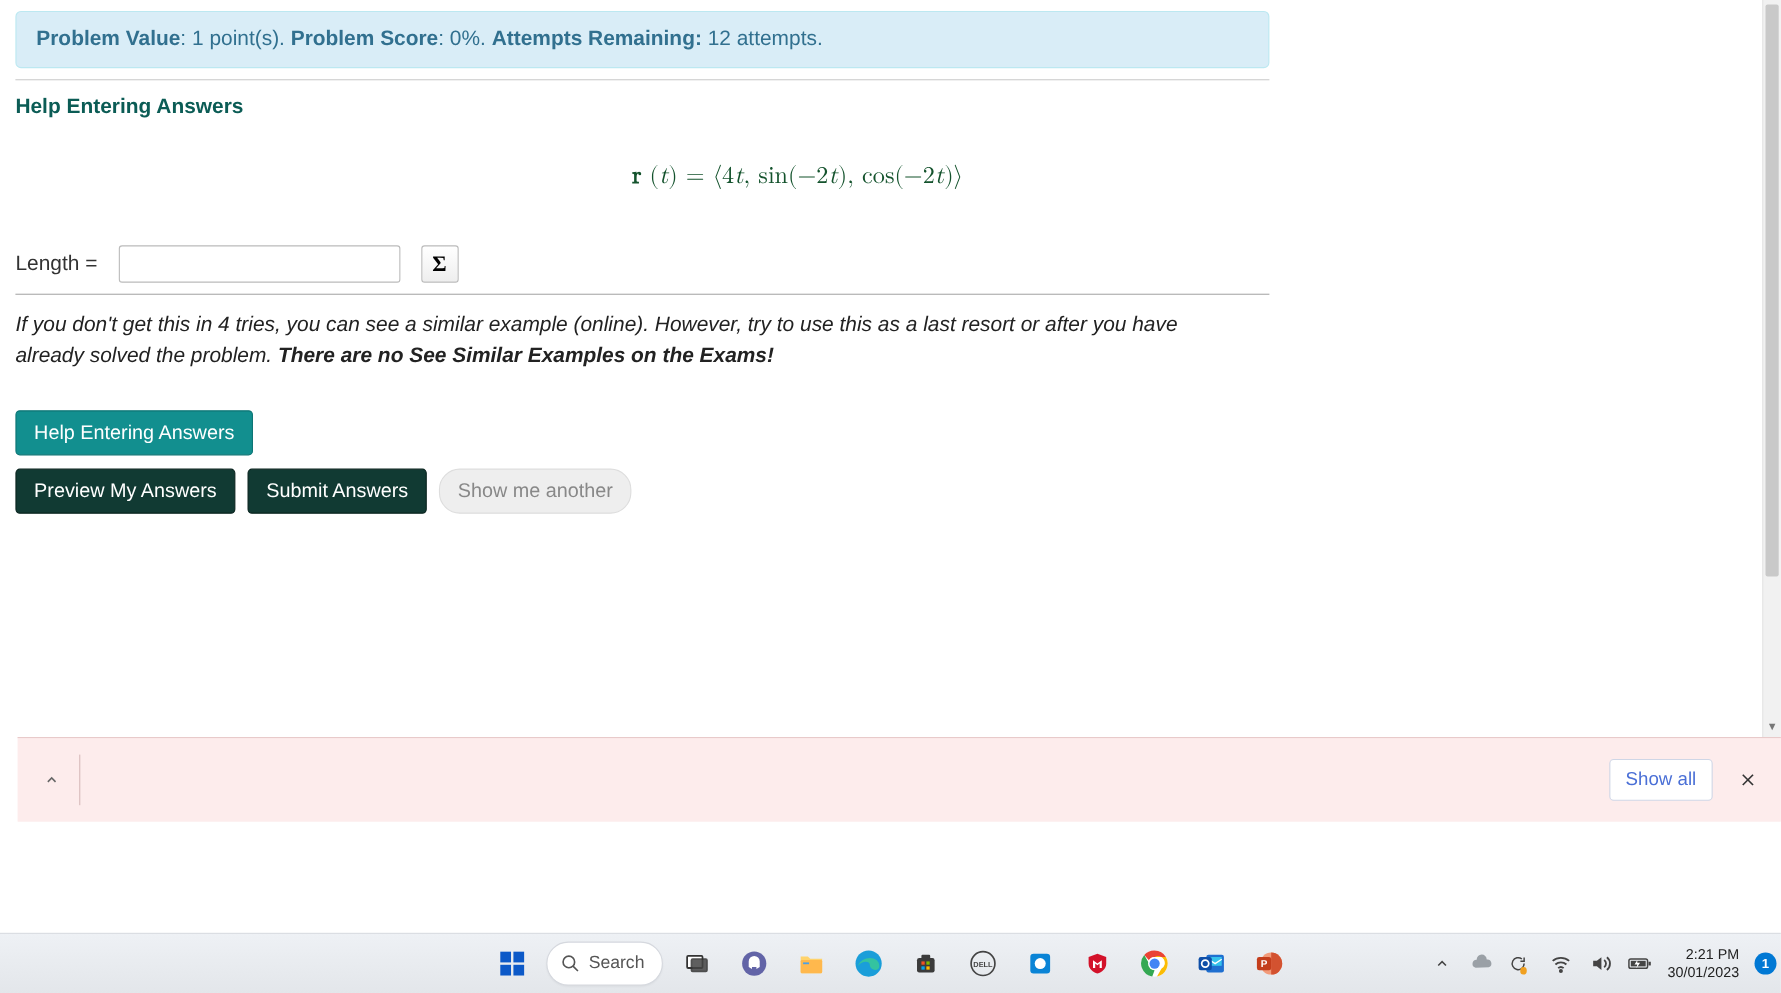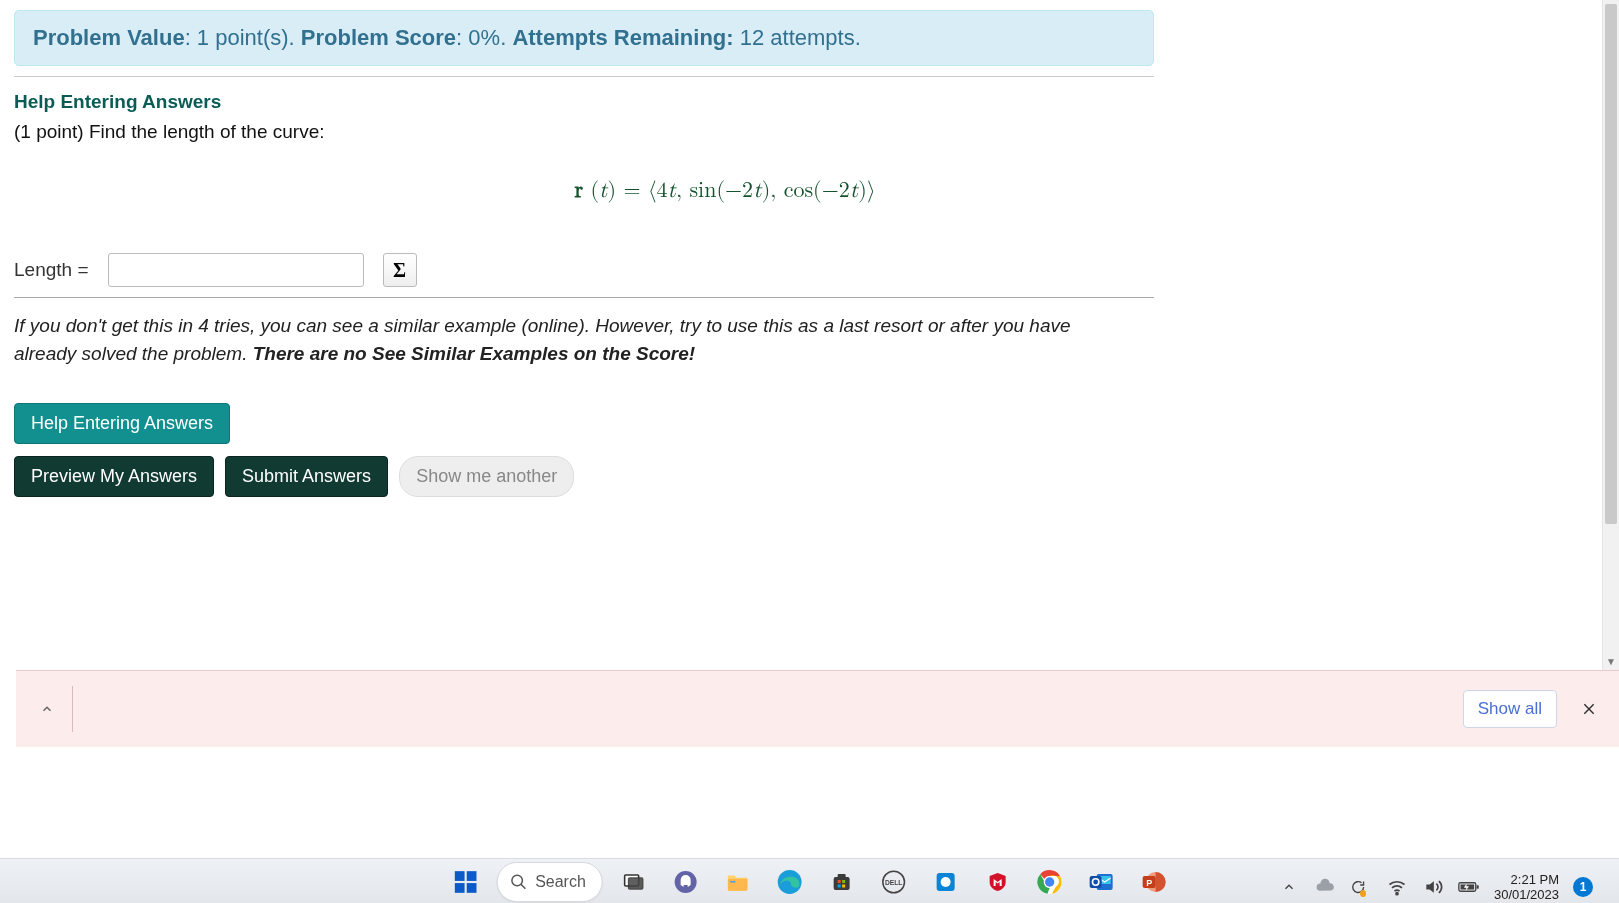--- a/index.html
+++ b/index.html
@@ -32,21 +32,21 @@
     font-size: 40px;
     margin: 12px 0 34px 0;
     color: #111;
   }
   .info-box {
     background: #d9edf7;
     border: 1px solid #bce8f1;
     border-radius: 5px;
     color: #31708f;
     padding: 14px 18px;
-    font-size: 22px;
+    font-size: 19px;
     margin-bottom: 10px;
     max-width: 1140px;
   }
   .info-box b { font-weight: 700; }
   hr.sep {
     border: none;
     border-top: 1px solid #ccc;
     margin: 8px 0 14px 0;
     max-width: 1140px;
   }
@@ -166,25 +166,25 @@
     margin-right: 16px;
   }
   .downloads-bar .close-x {
     font-size: 20px; color: #444; cursor: pointer; padding: 6px 8px;
   }
 
   
   .taskbar {
     position: absolute;
     left: 0; right: 0; bottom: 0;
-    height: 45px;
+    height: 55px;
     background: linear-gradient(#eef1f5, #e3e6ea);
     border-top: 1px solid #d8dbe0;
     display: flex;
-    align-items: flex-end;
+    align-items: center;
   }
   .taskbar .center-group {
     position: absolute;
     left: 50%;
     transform: translateX(-50%);
     display: flex;
     align-items: center;
     gap: 10px;
   }
   .taskbar .ticon {
@@ -204,21 +204,21 @@
     color: #555;
     font-size: 16px;
     cursor: pointer;
     box-shadow: 0 1px 2px rgba(0,0,0,0.05);
   }
   .taskbar .tray {
     margin-left: auto;
     display: flex;
     align-items: center;
     gap: 14px;
-    padding-right: 26px;
+    padding-right: 4px;
     color: #333;
     width: 380px;
     justify-content: flex-end;
   }
   .taskbar .tray .clock {
     text-align: right;
     font-size: 13px;
     line-height: 1.2;
     color: #222;
   }
@@ -280,37 +280,36 @@
       <span>0%.</span>
       <span> </span>
       <b>Attempts Remaining:</b>
       <span> </span>
       <span>12 attempts.</span>
     </div>
 
     <hr class="sep">
 
     <a class="help-link">Help Entering Answers</a>
-    <div class="prompt-line">(1 point) Find the length of the curve:</div>
 
     <div class="formula">
       <span class="bold">r</span> (<span style="font-style:italic">t</span>) = ⟨4<span style="font-style:italic">t</span>, sin(−2<span style="font-style:italic">t</span>), cos(−2<span style="font-style:italic">t</span>)⟩
     </div>
 
 
     <div class="answer-row">
       <span>Length =</span>
       <input type="text" value="" style="">
       <button class="sigma-btn">Σ</button>
     </div>
 
     <hr class="sep2">
 
     <div class="hint-italic">
-      <span>If you don't get this in 4 tries, you can see a similar example (online). However, try to use this as a last resort or after you have already solved the problem. </span><b>There are no See Similar Examples on the Score!</b>
+      <span>If you don't get this in 4 tries, you can see a similar example (online). However, try to use this as a last resort or after you have already solved the problem. </span><b>There are no See Similar Examples on the Exams!</b>
     </div>
 
     <div class="button-row">
       <button class="btn btn-teal">Help Entering Answers</button>
     </div>
     <div class="button-row">
       <button class="btn btn-dark">Preview My Answers</button>
       <button class="btn btn-dark">Submit Answers</button>
       <button class="btn btn-disabled">Show me another</button>
     </div>

